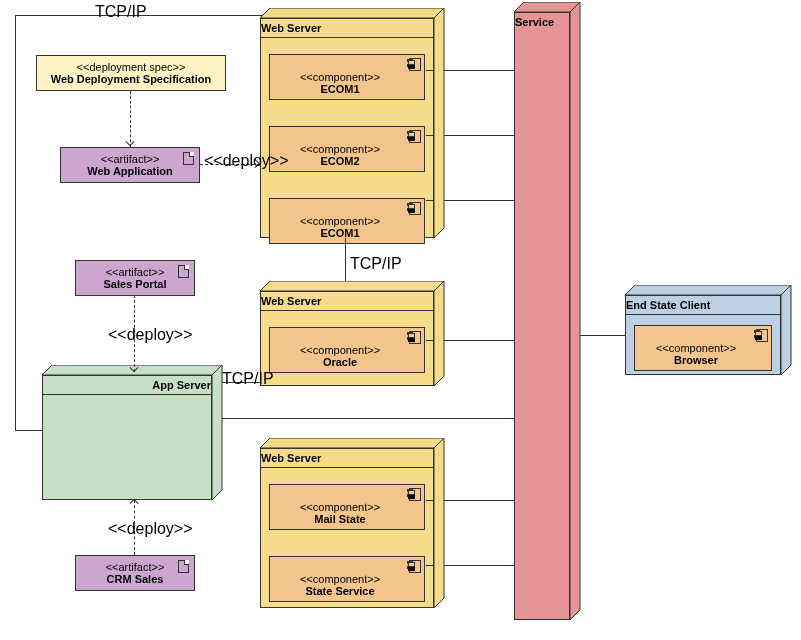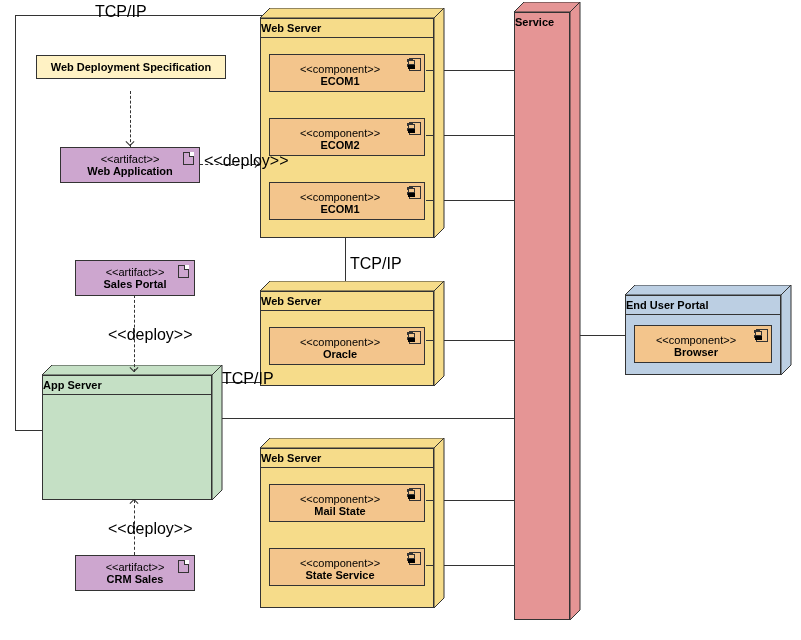--- a/index.html
+++ b/index.html
@@ -2,21 +2,21 @@
 <html><head>
 <meta charset="utf-8">
 <style>
 * { box-sizing: border-box; margin: 0; padding: 0; }
 body { font-family: Arial, sans-serif; font-size: 11px; background: #fff; width: 801px; height: 640px; position: relative; }
 .box { position: absolute; border: 1px solid #333; text-align: center; }
 .header { font-weight: bold; padding: 3px 0; border-bottom: 1px solid #333; }
 .header-nb { font-weight: bold; padding: 3px 0; }
 .node3d { position: absolute; }
 .node3d .face { position: absolute; border: 1px solid #333; }
-.comp { position: relative; border: 1px solid #333; padding: 8px 20px 4px 6px; margin: 8px; text-align: center; }
+.comp { position: relative; border: 1px solid #333; padding: 16px 20px 4px 6px; margin: 8px; text-align: center; }
 .comp-icon { position: absolute; top: 3px; right: 3px; width: 13px; height: 11px; }
 .comp-icon::before { content:''; position:absolute; top:0; right:0; width:10px; height:11px; border:1px solid #333; background:inherit; }
 .comp-icon::after { content:''; position:absolute; left:0; top:2px; width:5px; height:3px; border:1px solid #333; background:inherit; box-shadow: 0 4px 0 0 currentColor, 0 4px 0 0; }
 .comp-icon .p1, .comp-icon .p2 { position:absolute; left:-1px; width:6px; height:3px; border:1px solid #333; }
 .comp-icon .p1 { top:1px; } .comp-icon .p2 { top:6px; }
 .doc-icon { position:absolute; top:4px; right:5px; width:11px; height:13px; border:1px solid #333; }
 .doc-icon::after { content:''; position:absolute; top:-1px; right:-1px; width:4px; height:4px; background:#fff; border-left:1px solid #333; border-bottom:1px solid #333; }
 .conn { position:absolute; background:#333; }
 .conn-h { height:1px; }
 .conn-v { width:1px; }
@@ -34,28 +34,29 @@
 .arrow-open-right { position:absolute; width:8px; height:8px; }
 .arrow-open-right::before, .arrow-open-right::after { content:''; position:absolute; width:6px; height:1px; background:#333; left:1px; }
 .arrow-open-right::before { transform:rotate(45deg); top:1px; }
 .arrow-open-right::after { transform:rotate(-45deg); top:5px; }
 
 
 .yellow-l { background:#FFF2C4; }
 .yellow-m { background:#F6DC8A; }
 .orange { background:#F3C58C; }
 .purple { background:#CDA6CF; }
-.green { background:#C5E0C5; }
+.green { background:#C5E0C5;text-align:right; }
 .red { background:#E59595; }
 .blue { background:#BCCFE3; }
 </style>
 </head>
 <body>
 
 <div class="box yellow-l" style="left:36px; top:55px; width:190px; padding:5px 4px;">
+  <div>&lt;&lt;deployment spec&gt;&gt;</div>
   <div style="font-weight:bold">Web Deployment Specification</div>
 </div>
 
 <div class="box purple" style="left:60px; top:147px; width:140px; padding:5px 4px;">
   <div class="doc-icon"></div>
   <div>&lt;&lt;artifact&gt;&gt;</div>
   <div style="font-weight:bold">Web Application</div>
 </div>
 
 <div class="box purple" style="left:75px; top:260px; width:120px; padding:5px 4px;">
@@ -173,21 +174,21 @@
     <div class="header-nb">Service</div>
   </div>
 </div>
 
 <div class="node3d" style="left:625px; top:285px;">
   <svg width="168" height="92" style="position:absolute; left:0; top:0; pointer-events:none; z-index:1;">
     <polygon points="0,10 10,0 166,0 156,10" fill="#BCCFE3" stroke="#333"></polygon>
     <polygon points="156,10 166,0 166,80 156,90" fill="#BCCFE3" stroke="#333"></polygon>
   </svg>
   <div class="face blue" style="width:156px; height:80px; left:0; top:10px;">
-    <div class="header">End User Portal</div>
+    <div class="header">End State Client</div>
     <div id="client-comps">
         <div class="comp orange" style="margin-top: 10px;">
           <span class="comp-icon" style="background: inherit;">
             <span class="p1" style="background: inherit;"></span>
             <span class="p2" style="background: inherit;"></span>
           </span>
           <div>&lt;&lt;component&gt;&gt;</div>
           <div style="font-weight: bold;">Browser</div>
         </div>
       </div>

